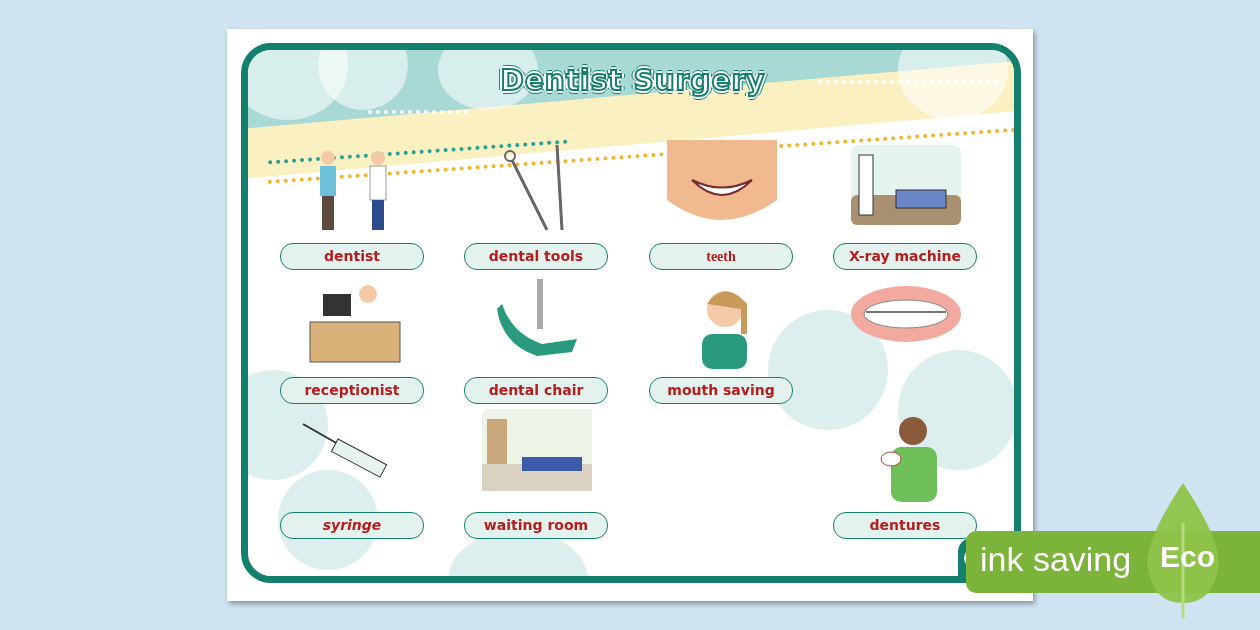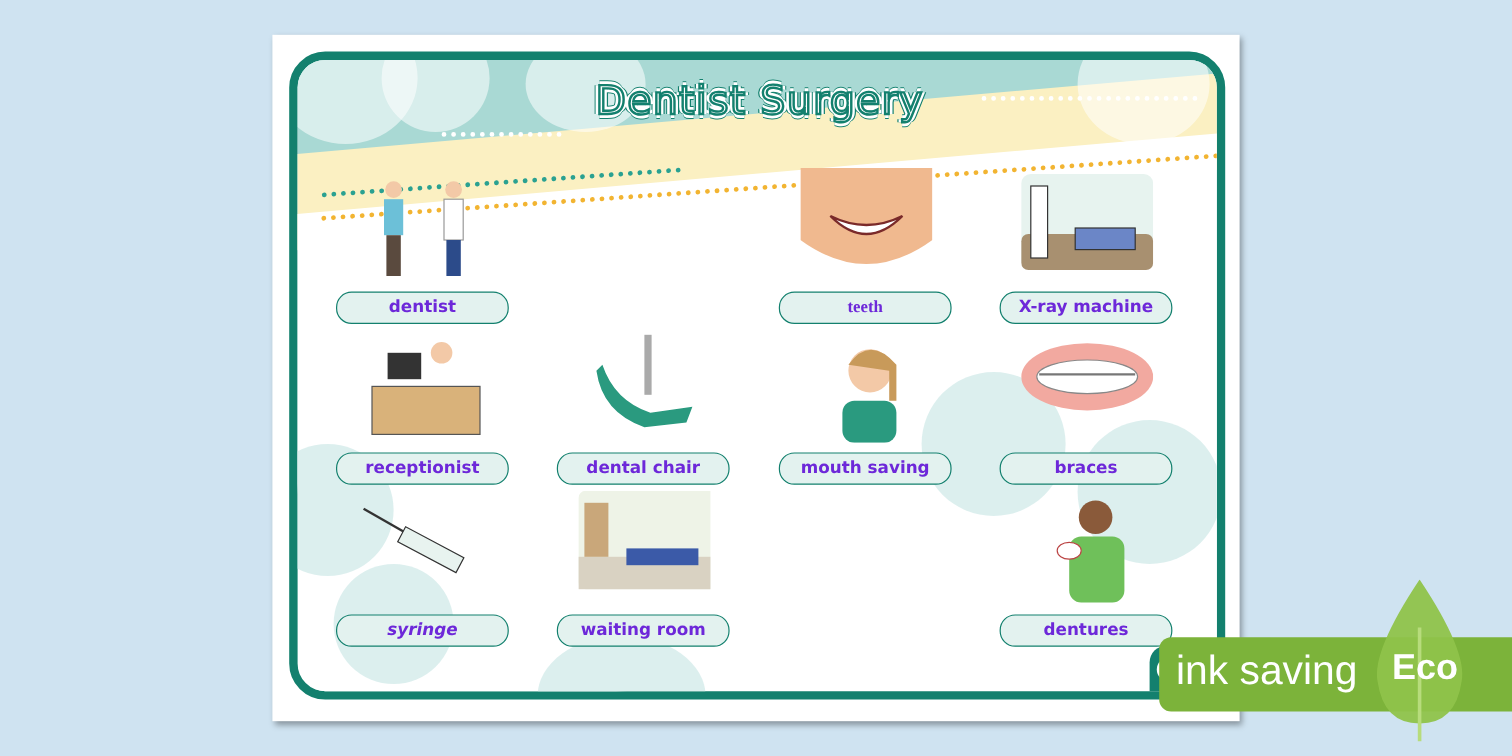--- a/index.html
+++ b/index.html
@@ -7,26 +7,26 @@
   .sheet{position:absolute;left:227px;top:29px;width:806px;height:572px;background:#fff;box-shadow:2px 3px 5px rgba(0,0,0,0.35);}
   .frame{position:absolute;left:14px;top:14px;width:766px;height:526px;border:7px solid #13806e;border-radius:30px;background:#fff;overflow:hidden;}
   .band-top{position:absolute;left:0;top:0;width:100%;height:150px;background:#a9d9d4;}
   .band-yellow{position:absolute;left:-20px;top:80px;width:820px;height:80px;background:#fbf0c2;transform:rotate(-5deg);transform-origin:left top;}
   .band-white{position:absolute;left:-20px;top:130px;width:820px;height:420px;background:#fff;transform:rotate(-5deg);transform-origin:left top;}
   .cloud{position:absolute;border-radius:50%;background:rgba(214,236,235,0.85);}
   .cloud.w{background:rgba(255,255,255,0.55);}
   .dots{position:absolute;height:4px;border-top:4px dotted #fff;}
   .dots.g{border-top-color:#2aa191;}
   .dots.y{border-top-color:#f2b431;}
-  .title{position:absolute;left:205px;top:14px;width:360px;text-align:center;font-family:"DejaVu Sans",sans-serif;font-weight:normal;font-size:33px;color:#fff;
+  .title{position:absolute;left:205px;top:14px;width:360px;text-align:center;font-family:"DejaVu Sans",sans-serif;font-weight:bold;font-size:28px;color:#fff;
     -webkit-text-stroke:2px #13806e;text-shadow:0 0 0 #fff,3px 0 0 #fff,-3px 0 0 #fff,0 3px 0 #fff,0 -3px 0 #fff,4px 0 0 #13806e,-4px 0 0 #13806e,0 4px 0 #13806e,0 -4px 0 #13806e;letter-spacing:1px;}
   .card{position:absolute;width:146px;height:130px;}
   .pic{position:absolute;left:18px;top:0;width:110px;height:95px;}
   .label{position:absolute;left:0;bottom:0;width:142px;height:25px;border:1.5px solid #13806e;border-radius:13px;background:#e3f2ef;
-    text-align:center;line-height:25px;font-size:14px;font-weight:bold;color:#6d28d9;}
+    text-align:center;line-height:25px;font-size:14px;font-weight:bold;color:#b91c1c;}
   .twinkl{position:absolute;right:-2px;bottom:-2px;width:58px;height:40px;background:#13806e;border-top-left-radius:14px;}
   .twinkl span{position:absolute;left:6px;top:10px;width:46px;height:20px;background:#fff;border-radius:10px;font-size:11px;font-weight:bold;color:#1e6fc7;text-align:center;line-height:20px;}
   .eco{position:absolute;left:966px;top:531px;width:294px;height:62px;background:#7cb33a;border-top-left-radius:10px;border-bottom-left-radius:10px;}
   .eco .txt{position:absolute;left:14px;top:9px;font-size:34px;color:#fff;font-family:"Liberation Sans",sans-serif;}
   .leaf{position:absolute;left:1143px;top:483px;width:80px;height:135px;}
   .eco-word{position:absolute;left:1160px;top:540px;font-size:30px;font-weight:bold;color:#fff;font-family:"Liberation Sans",sans-serif;}
 </style>
 </head>
 <body>
 
@@ -54,20 +54,28 @@
     <div class="card" style="left:32px;top:90px;">
       <svg class="pic" viewBox="0 0 110 95">
         <circle cx="30" cy="18" r="7" fill="#f3c9a7"></circle>
           <rect x="22" y="26" width="16" height="30" fill="#6cc0d8"></rect>
           <rect x="24" y="56" width="12" height="34" fill="#5a4a3e"></rect>
         <circle cx="80" cy="18" r="7" fill="#f3c9a7"></circle>
           <rect x="72" y="26" width="16" height="34" fill="#fff" stroke="#999"></rect>
           <rect x="74" y="60" width="12" height="30" fill="#2c4b8a"></rect>
       </svg>
       <div class="label">dentist</div>
+    </div>
+    <div class="card" style="left:216px;top:90px;">
+      <svg class="pic" viewBox="0 0 110 95">
+        <line x1="30" y1="20" x2="65" y2="90" stroke="#666" stroke-width="3"></line>
+          <circle cx="28" cy="16" r="5" fill="none" stroke="#666" stroke-width="2"></circle>
+        <line x1="75" y1="5" x2="80" y2="90" stroke="#666" stroke-width="3"></line>
+      </svg>
+      <div class="label">dental tools</div>
     </div>
     <div class="card" style="left:401px;top:90px;font-family:Liberation Serif, serif;">
       <svg class="pic" viewBox="0 0 110 95">
         <path d="M0 0 H110 V60 Q55 100 0 60 Z" fill="#f0b98f"></path>
           <path d="M25 40 Q55 70 85 40 Q55 55 25 40Z" fill="#fff" stroke="#7a2a2a" stroke-width="2"></path>
       </svg>
       <div class="label">teeth</div>
     </div>
     <div class="card" style="left:585px;top:90px;">
       <svg class="pic" viewBox="0 0 110 95">
@@ -102,21 +110,20 @@
           <rect x="35" y="60" width="45" height="35" rx="10" fill="#2a9a7f"></rect>
       </svg>
       <div class="label">mouth saving</div>
     </div>
     <div class="card" style="left:585px;top:224px;">
       <svg class="pic" viewBox="0 0 110 95">
         <ellipse cx="55" cy="40" rx="55" ry="28" fill="#f2a9a0"></ellipse>
           <ellipse cx="55" cy="40" rx="42" ry="14" fill="#fff" stroke="#888"></ellipse>
           <line x1="15" y1="38" x2="95" y2="38" stroke="#777" stroke-width="2"></line>
       </svg>
-      <div class="label">braces</div>
     </div>
 
     <div class="card" style="left:32px;top:359px;font-style:italic;">
       <svg class="pic" viewBox="0 0 110 95">
         <line x1="5" y1="15" x2="40" y2="35" stroke="#333" stroke-width="2"></line>
           <rect x="40" y="30" width="55" height="14" fill="#e8f3ef" stroke="#333" transform="rotate(28 40 30)"></rect>
       </svg>
       <div class="label">syringe</div>
     </div>
     <div class="card" style="left:216px;top:359px;">

